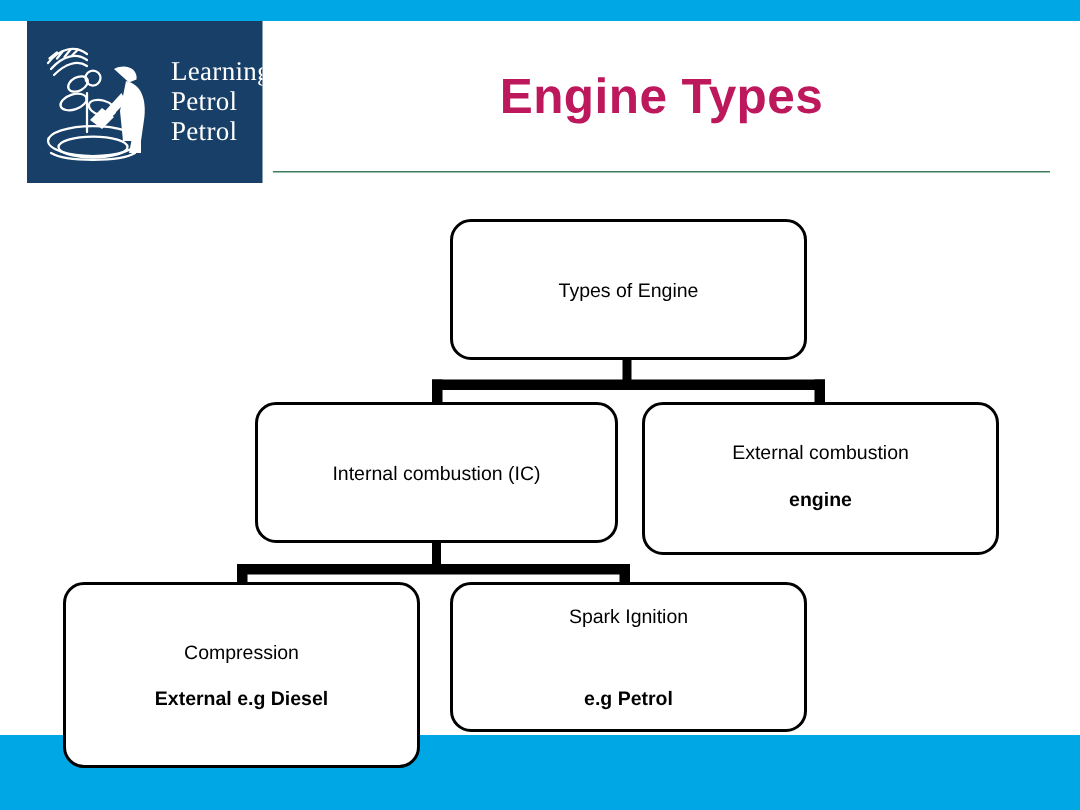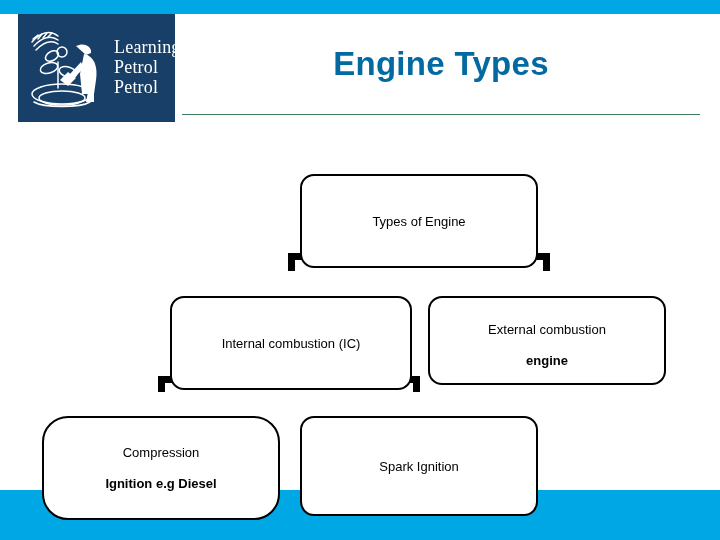--- a/index.html
+++ b/index.html
@@ -68,21 +68,21 @@
     letter-spacing: 0.2px;
   }
 
   
   .slide-title {
     position: absolute;
     left: 182px;
     top: 45px;
     width: 518px;
     text-align: center;
-    color: #0369a1;
+    color: #be185d;
     font-size: 33px;
     font-weight: bold;
     letter-spacing: 0.3px;
     white-space: nowrap;
   }
   .title-rule {
     position: absolute;
     left: 182px;
     top: 114px;
     width: 518px;
@@ -99,29 +99,28 @@
     border-radius: 14px;
     display: flex;
     flex-direction: column;
     align-items: center;
     justify-content: center;
     color: #000000;
     font-size: 13px;
     line-height: 31px;
     text-align: center;
     z-index: 2;
-    margin-top: 28px;
   }
   .node .line2 { display: block; font-weight: bold; }
 
   #node-root   { left: 300px; top: 146px; width: 238px; height: 94px; }
   #node-ic     { left: 170px; top: 268px; width: 242px; height: 94px; text-align: center; }
-  #node-ec     { left: 428px; top: 268px; width: 238px; height: 89px;
+  #node-ec     { left: 428px; top: 268px; width: 238px; height: 102px;
                  justify-content: flex-start; padding-top: 16px; }
-  #node-ci     { left:  42px; top: 388px; width: 238px; height: 104px; border-radius: 26px; }
+  #node-ci     { left:  42px; top: 388px; width: 238px; height: 124px; }
   #node-si     { left: 300px; top: 388px; width: 238px; height: 100px; gap: 24px; }
 
   
   .conn {
     position: absolute;
     background: #000000;
     z-index: 1;
   }
   
   #conn-root-stem  { left: 415px; top: 238px; width: 6px;   height: 22px; }
@@ -194,21 +193,22 @@
     <span>Internal combustion (IC)</span>
   </div>
 
   <div class="node" id="node-ec">
     <span>External combustion</span>
     <span class="line2">engine</span>
   </div>
 
   <div class="node" id="node-ci">
     <span>Compression</span>
-    <span class="line2">Ignition e.g Diesel</span>
+    <span class="line2">External e.g Diesel</span>
   </div>
 
   <div class="node" id="node-si">
     <span>Spark Ignition</span>
+    <span class="line2">e.g Petrol</span>
   </div>
 
   <div class="bar-bottom"></div>
 </div>
 
 </body></html>

